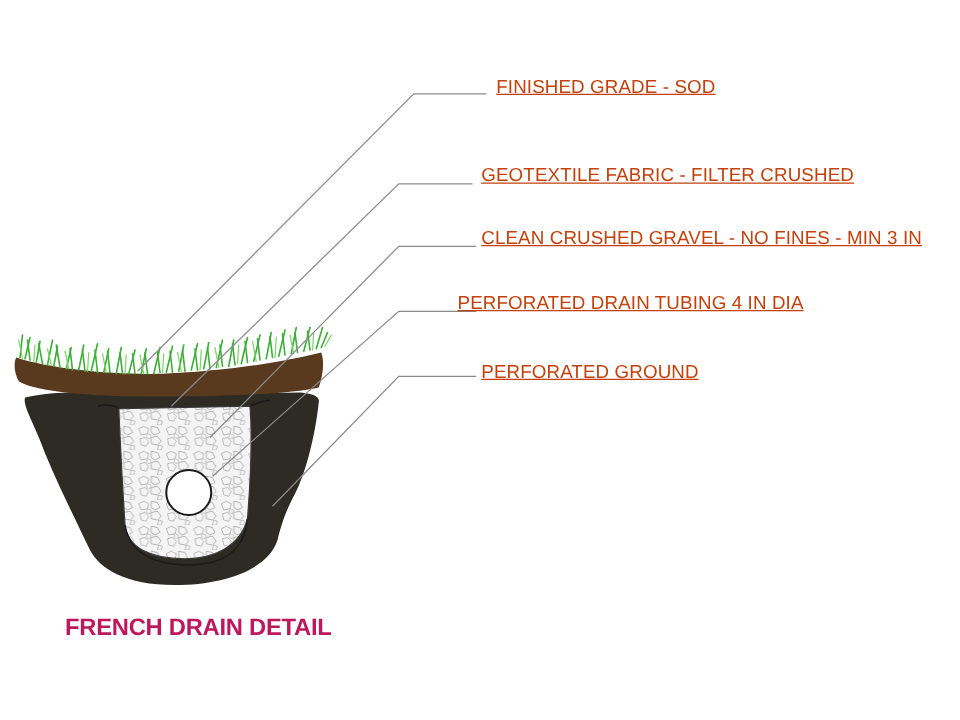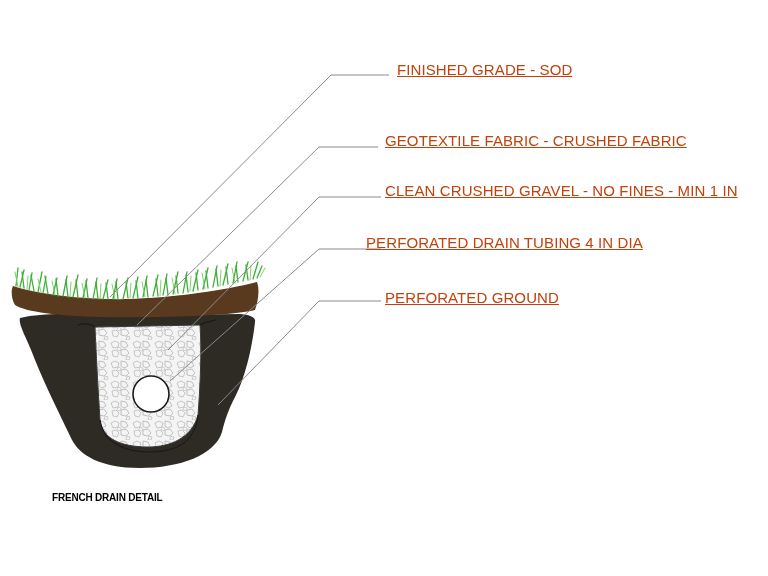--- a/index.html
+++ b/index.html
@@ -1,19 +1,19 @@
 <!DOCTYPE html>
 <html><head>
 <meta charset="utf-8">
 <style>
   html, body { margin:0; padding:0; background:#ffffff; }
   body { width:768px; height:576px; position:relative; overflow:hidden; font-family:"Liberation Sans", sans-serif; }
   #diagram { position:absolute; left:0; top:0; width:768px; height:576px; }
   .label { position:absolute; font-family:"Liberation Sans", sans-serif; font-size:15px; color:#c2410c; white-space:nowrap; letter-spacing:0.1px;text-decoration:underline; }
-  .title { position:absolute; left:52px; top:492px; font-family:"Liberation Sans", sans-serif; font-size:10px; font-weight:bold; color:#000000; letter-spacing:-0.2px; }
+  .title { position:absolute; left:52px; top:492px; font-family:"Liberation Sans", sans-serif; font-size:19px; font-weight:bold; color:#be185d; letter-spacing:-0.2px; }
 </style>
 </head>
 <body>
 
 <svg id="diagram" width="768" height="576" viewBox="0 0 768 576" xmlns="http://www.w3.org/2000/svg">
   <defs>
     <pattern id="gravelPat" width="22" height="20" patternUnits="userSpaceOnUse">
       <rect width="22" height="20" fill="#f4f4f4"></rect>
       <path d="M1 3 l4 -2 l4 2 l-1 4 l-5 1 z" fill="none" stroke="#a5a5a5" stroke-width="0.6"></path>
       <path d="M11 1 l5 1 l2 4 l-4 2 l-3 -2 z" fill="none" stroke="#9c9c9c" stroke-width="0.6"></path>
@@ -122,18 +122,18 @@
   <g fill="none" stroke="#8a8a8a" stroke-width="1">
     <polyline points="389,75 331,75 110,297"></polyline>
     <polyline points="378,147 319,147 137,325"></polyline>
     <polyline points="381,197 319,197 168,350"></polyline>
     <polyline points="381,249 319,249 170,381"></polyline>
     <polyline points="381,301 319,301 218,405"></polyline>
   </g>
 </svg>
 
 <div class="label" style="left:397px; top:61px;">FINISHED GRADE - SOD</div>
-<div class="label" style="left:385px; top:132px;">GEOTEXTILE FABRIC - CRUSHED FABRIC</div>
-<div class="label" style="left:385px; top:182px;">CLEAN CRUSHED GRAVEL - NO FINES - MIN 1 IN</div>
+<div class="label" style="left:385px; top:132px;">GEOTEXTILE FABRIC - FILTER CRUSHED</div>
+<div class="label" style="left:385px; top:182px;">CLEAN CRUSHED GRAVEL - NO FINES - MIN 3 IN</div>
 <div class="label" style="left:366px; top:234px;">PERFORATED DRAIN TUBING 4 IN DIA</div>
 <div class="label" style="left:385px; top:289px;">PERFORATED GROUND</div>
 
 <div class="title">FRENCH DRAIN DETAIL</div>
 
 </body></html>

